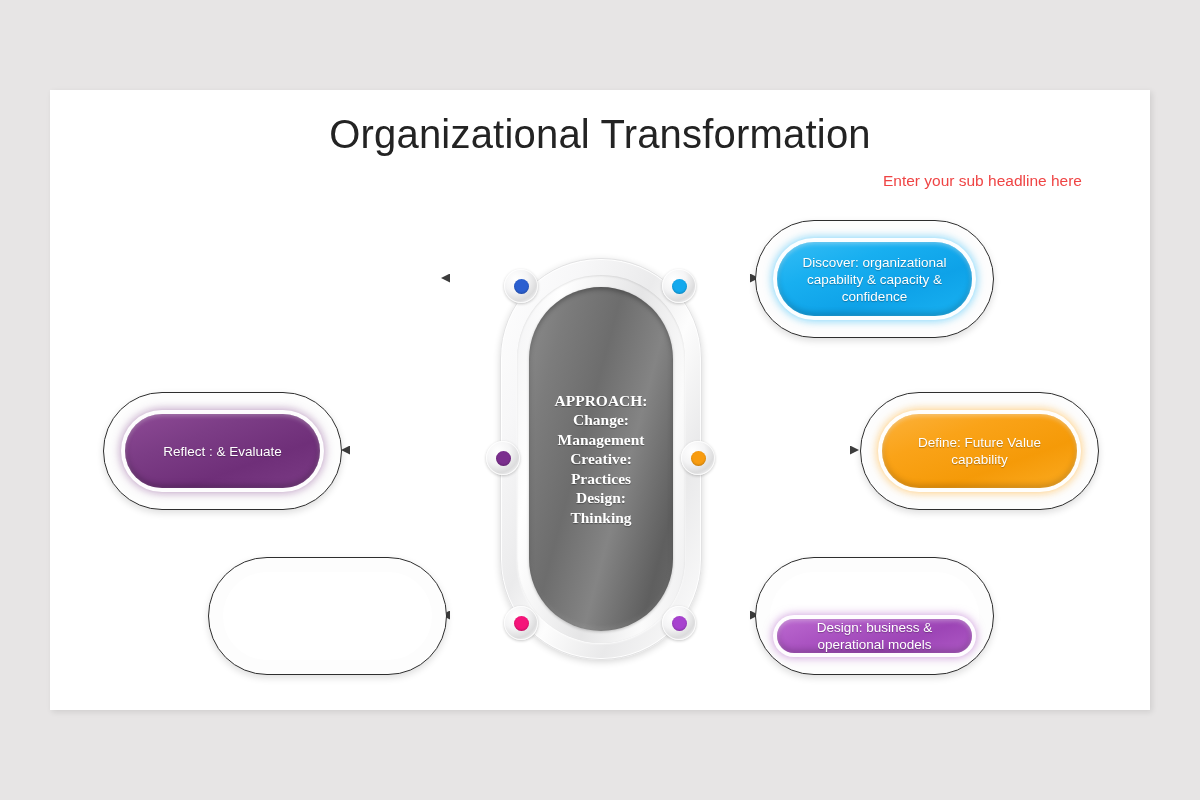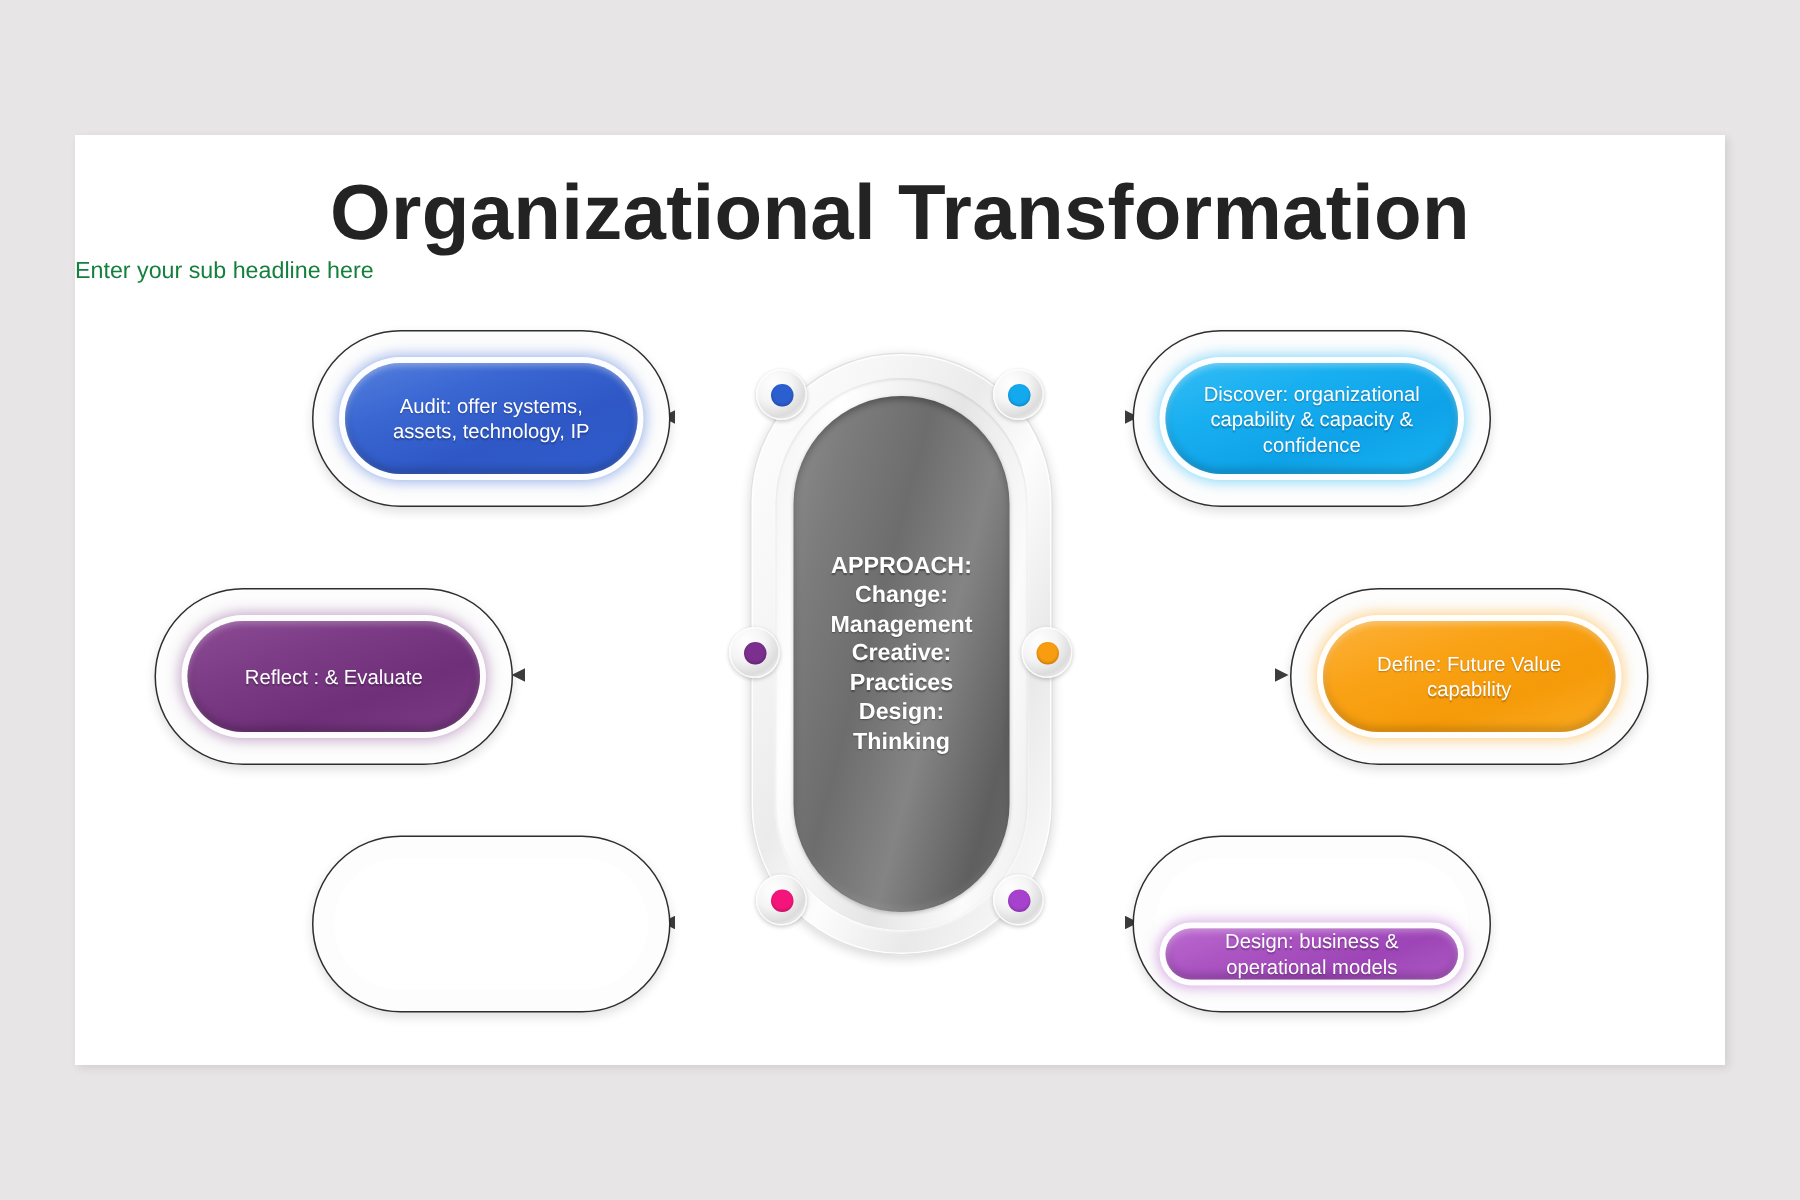--- a/index.html
+++ b/index.html
@@ -25,52 +25,53 @@
     overflow: hidden;
   }
 
   
   #title {
     position: absolute;
     left: 0;
     top: 22px;
     width: 1100px;
     text-align: center;
-    font-size: 52px;
-    font-weight: 700;
+    font-size: 40px;
+    font-weight: 400;
     color: #232323;
     letter-spacing: 0.2px;
     white-space: nowrap;
   }
   #subtitle {
     position: absolute;
     left: 0;
     top: 82px;
     width: 1032px;
-    text-align: left;
+    text-align: right;
     font-size: 15.5px;
     font-weight: 400;
-    color: #15803d;
+    color: #ef4444;
   }
 
   
   #wires {
     position: absolute;
     left: 0; top: 0;
     width: 1100px; height: 620px;
     pointer-events: none;
   }
 
   
   #center-node {
     position: absolute;
     left: 450px;
-    top: 145px;
+    top: 168px;
     width: 200px;
     height: 400px;
+    font-family: Liberation Serif, serif;
   }
   #center-glass {
     position: absolute;
     left: 0; top: 0;
     width: 200px; height: 400px;
     border-radius: 100px;
     background:
       linear-gradient(115deg,
         #ffffff 0%,
         #f7f7f8 22%,
@@ -317,26 +318,20 @@
       <i style="background:#f89c10;"></i>
     </div>
     <div class="dot" style="left:4px;  top:348px;">
       <i style="background:#f5157a;"></i>
     </div>
     <div class="dot" style="left:162px; top:348px;">
       <i style="background:#a742cf;"></i>
     </div>
   </div>
 
-  <div class="node" style="left:158px; top:130px; width:237px; height:116px;">
-    <div class="node-ring"></div>
-    <div class="node-pill pill-royal">
-      <span>Audit: offer systems, assets, technology, IP</span>
-    </div>
-  </div>
 
   <div class="node" style="left:705px; top:130px; width:237px; height:116px;">
     <div class="node-ring"></div>
     <div class="node-pill pill-cyan">
       <span>Discover: organizational capability &amp; capacity &amp; confidence</span>
     </div>
   </div>
 
   <div class="node" style="left:53px; top:302px; width:237px; height:116px;">
     <div class="node-ring"></div>

